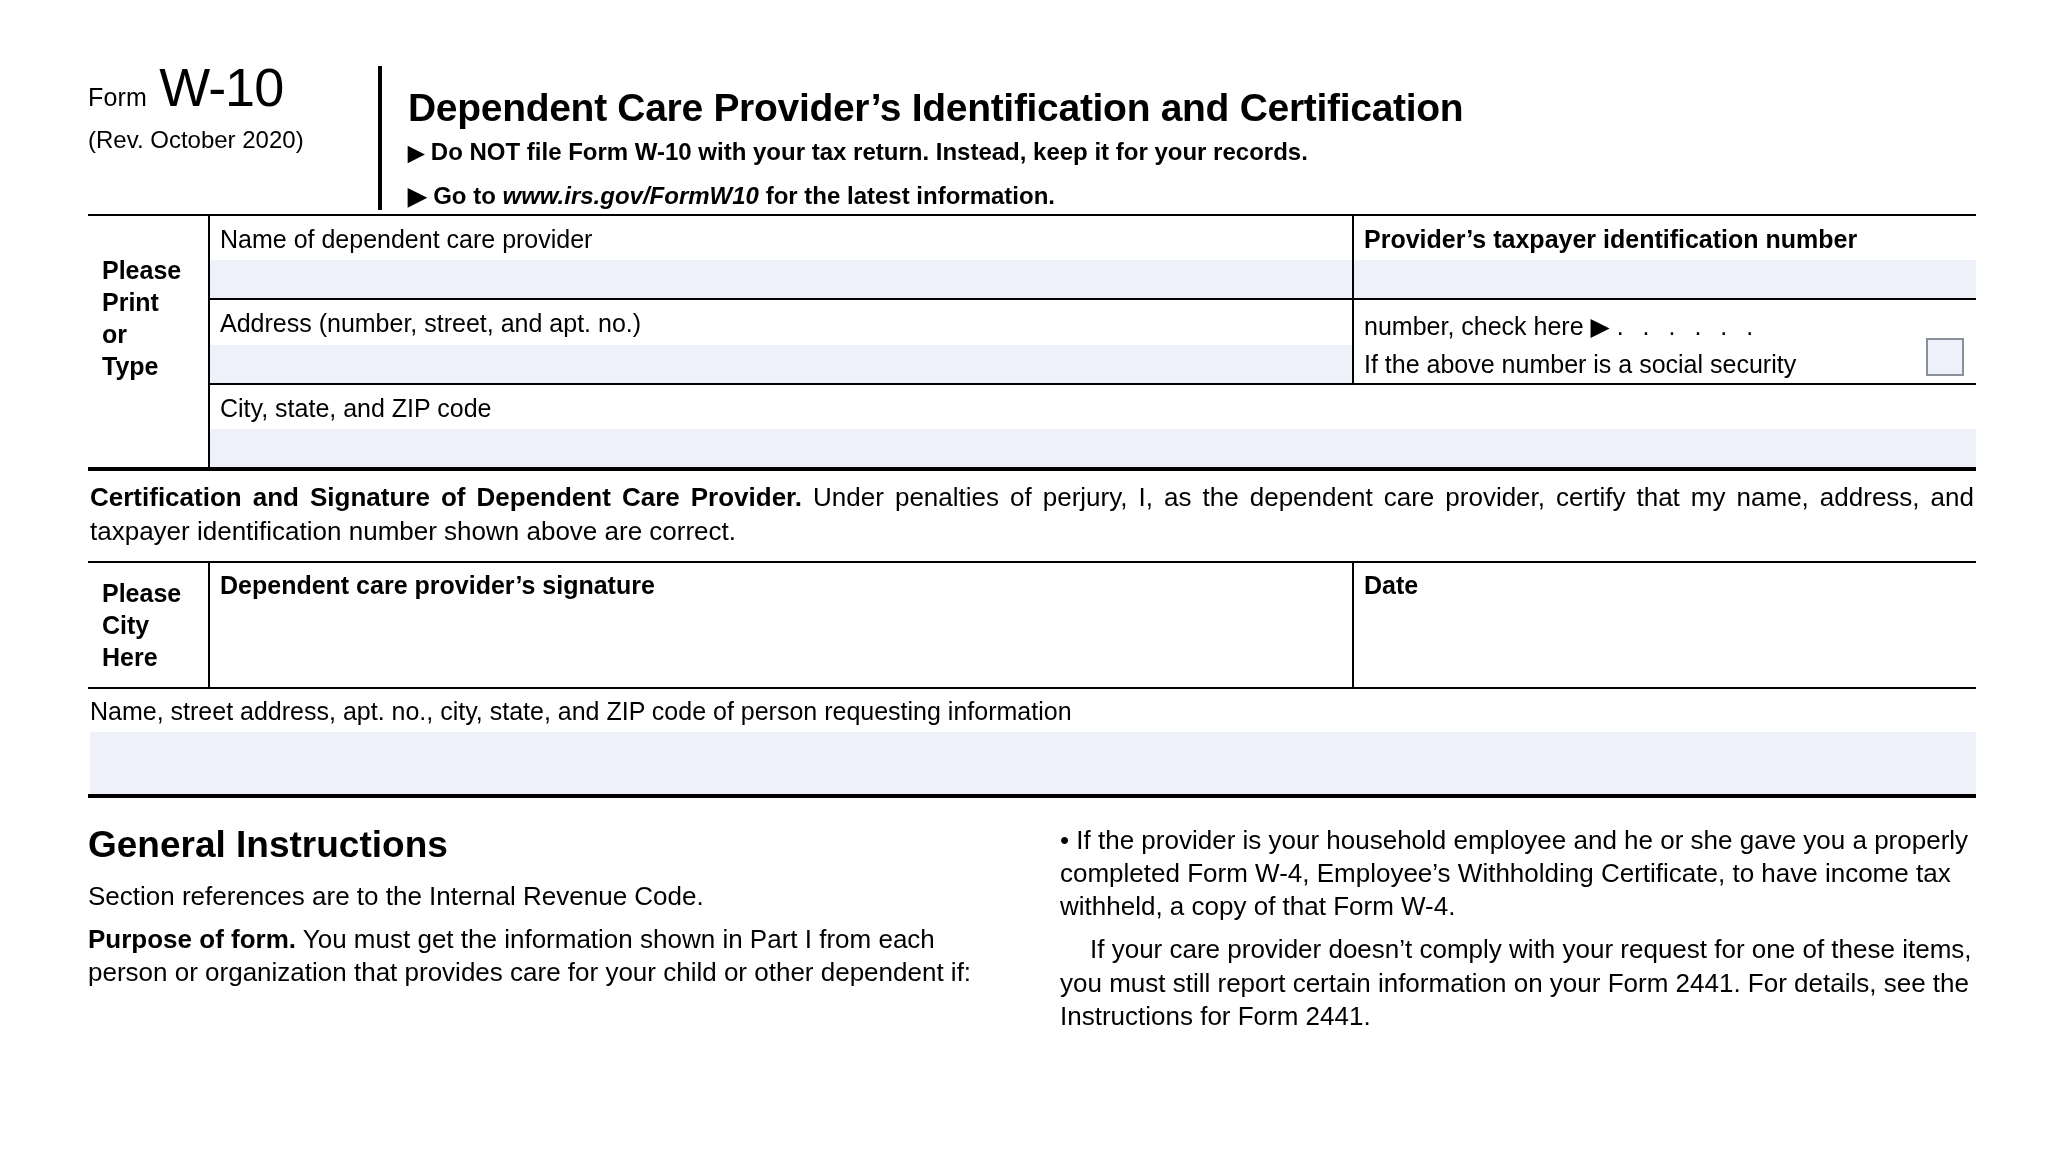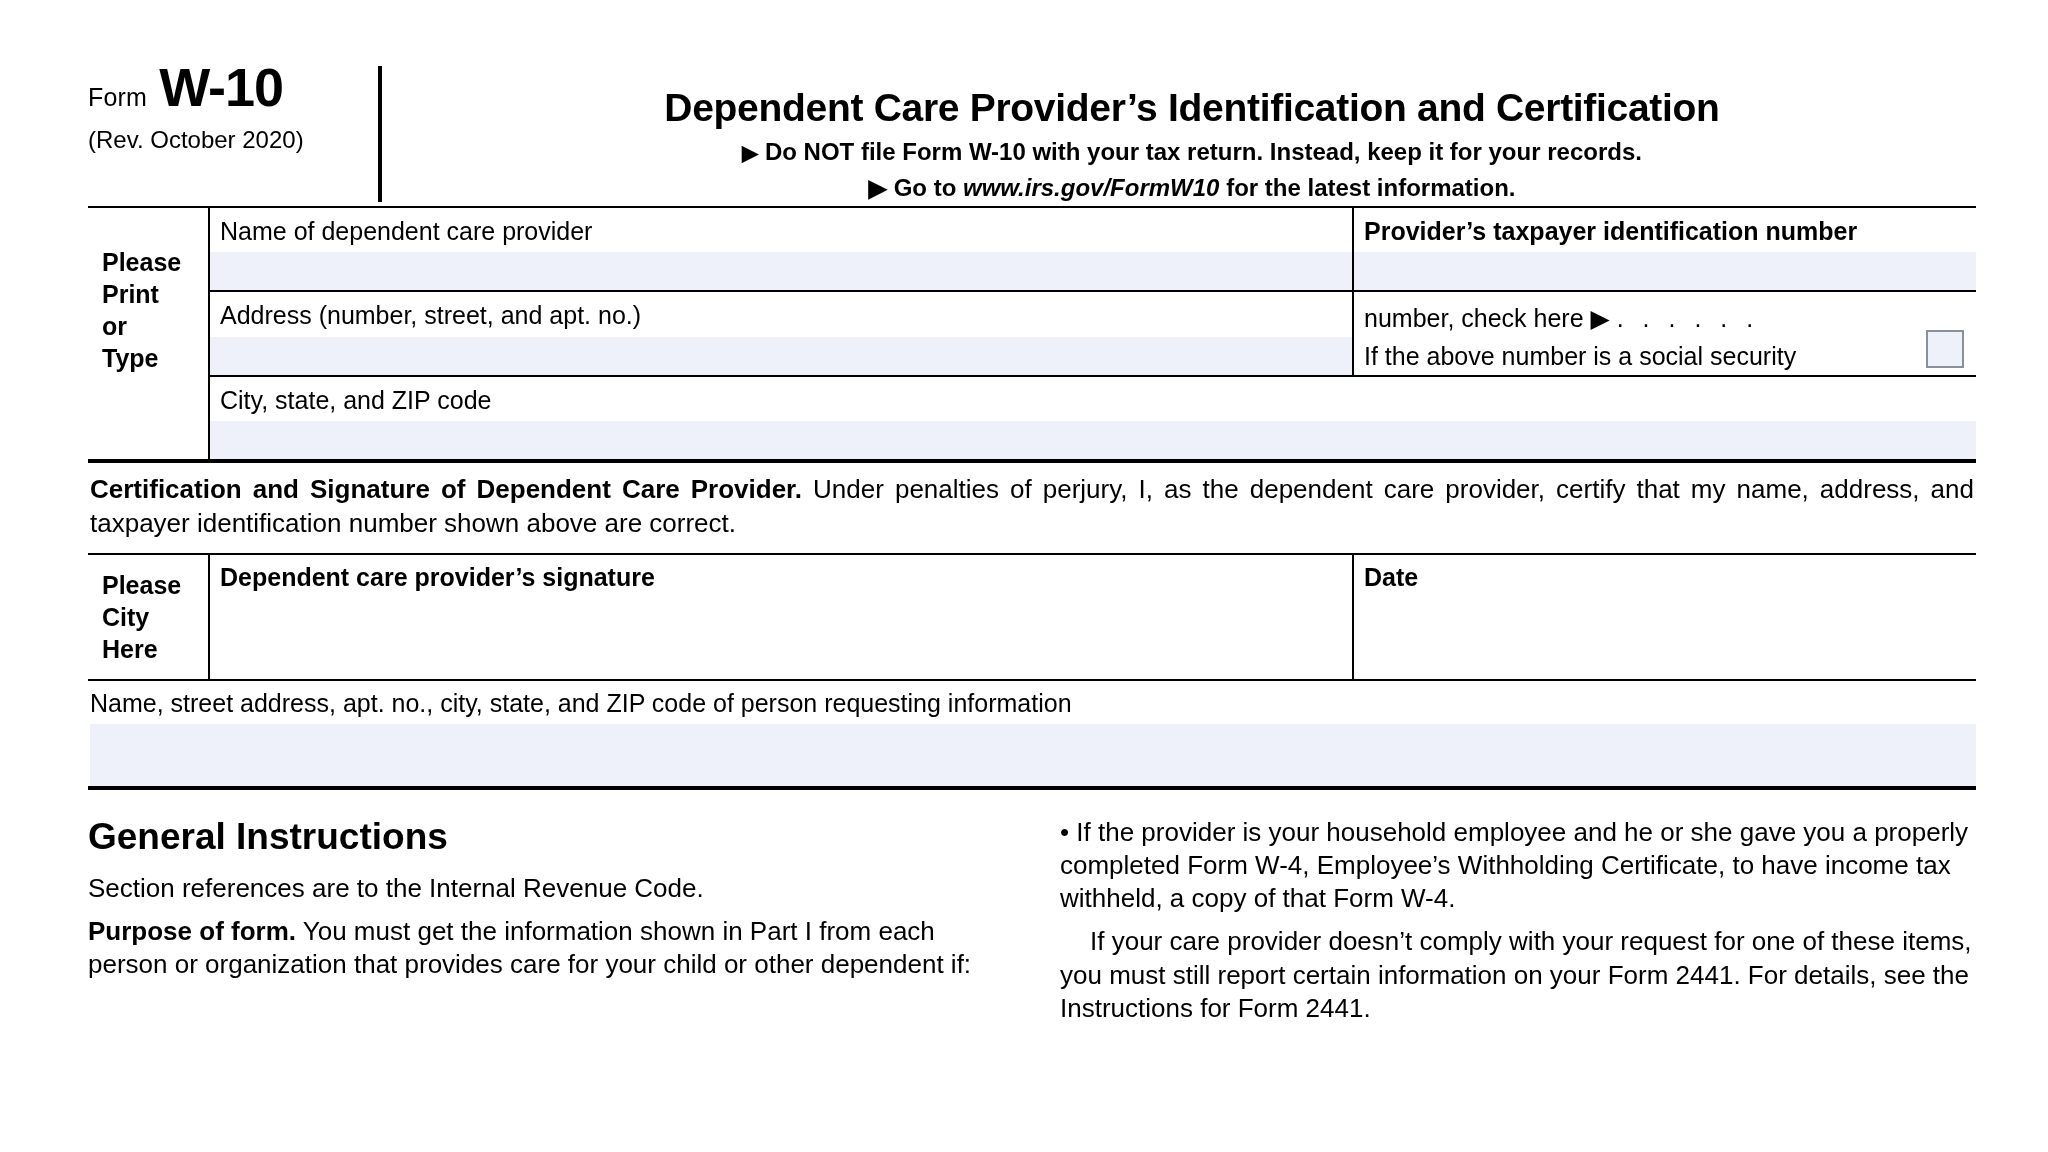--- a/index.html
+++ b/index.html
@@ -34,21 +34,21 @@
     display: flex;
     align-items: baseline;
     gap: 12px;
   }
   .form-word {
     font-size: 25px;
     letter-spacing: .2px;
   }
   .form-number {
     font-size: 54px;
-    font-weight: bold;
+    font-weight: normal;
     letter-spacing: -1px;
     line-height: 1;
   }
   .rev-line {
     font-size: 24px;
     margin-top: 12px;
   }
   .dept-line {
     font-size: 22px;
     margin-top: 12px;
@@ -56,38 +56,37 @@
   }
   .header-rule {
     width: 4px;
     background: #000;
     margin: 6px 0 0 0;
     flex: 0 0 4px;
   }
   .header-right {
     flex: 1;
     padding-left: 26px;
-    text-align: center;
   }
   .main-title {
     font-size: 39px;
     font-weight: bold;
     letter-spacing: -.3px;
     margin-top: 26px;
   }
   .sub-line {
     font-size: 24px;
     font-weight: bold;
     margin-top: 8px;
   }
   .sub-line .arrow { font-size: 21px; }
   .sub-line-2 {
     font-size: 24px;
     font-weight: bold;
-    margin-top: 8px;
+    margin-top: 16px;
   }
   .ital { font-style: italic; }
 
   .part-bar {
     display: flex;
     align-items: center;
     border-top: 4px solid #000;
     height: 42px;
   }
   .part-tag {

